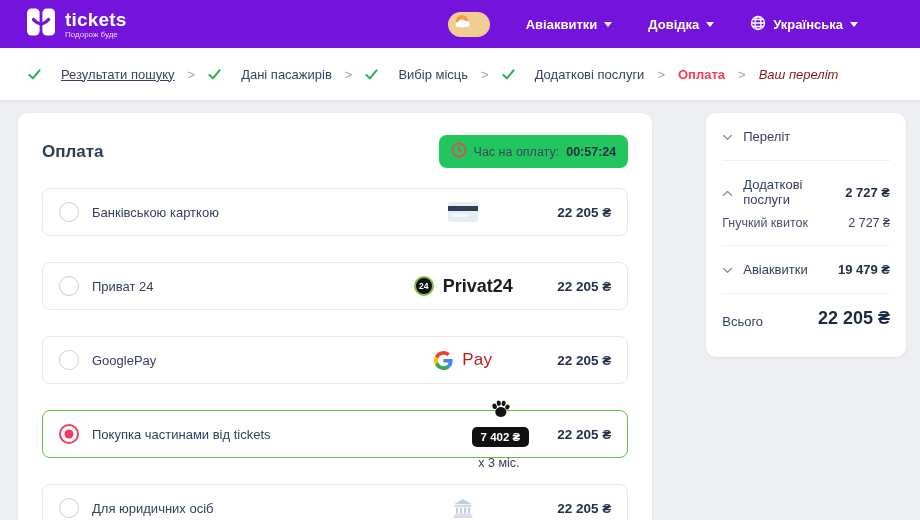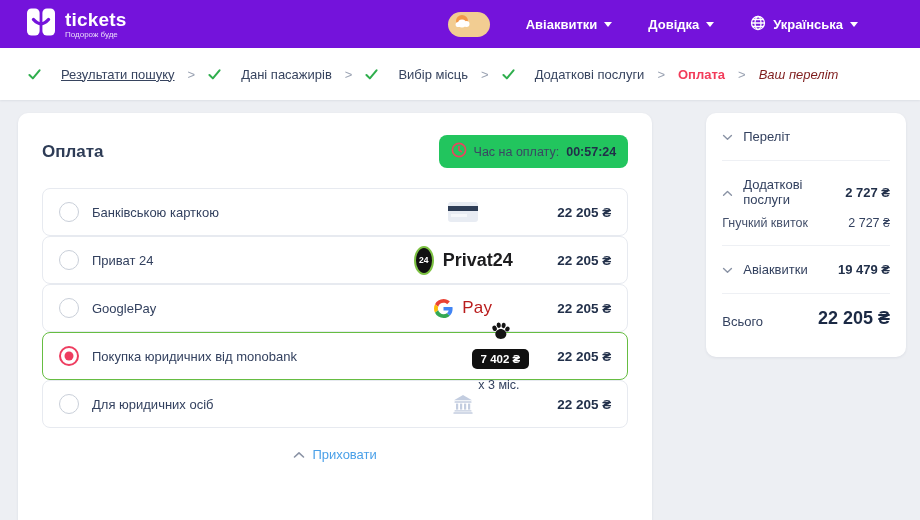--- a/index.html
+++ b/index.html
@@ -52,21 +52,21 @@
   .card-head { display:flex; justify-content:space-between; align-items:center; margin-bottom:20px; }
   .card-title { font-size:17px; font-weight:bold; color:#2e3c56; }
   .timer {
     background:#22c55e; border-radius:8px; padding:7px 12px;
     display:flex; align-items:center; gap:7px; font-size:12.5px; color:#3a4763;margin-left:41px;
   }
   .timer b { color:#212f49; }
   
   .opt {
     display:flex; align-items:center; height:48px; border:1px solid #e7eaf0;
-    border-radius:8px; padding:0 16px; margin-bottom:0; background:#fff; cursor:pointer;
+    border-radius:8px; padding:0 16px; margin-bottom:26px; background:#fff; cursor:pointer;
   }
   .opt.selected { border:1.5px solid #66bd42; }
   .radio {
     width:20px; height:20px; border-radius:50%; border:1.5px solid #c9cfd9;
     flex:0 0 auto; background:#fff; position:relative;
   }
   .opt.selected .radio { border:2px solid #ee3d60; }
   .opt.selected .radio::after {
     content:""; position:absolute; left:50%; top:50%; width:9px; height:9px;
     transform:translate(-50%,-50%); border-radius:50%; background:#ee3d60;
@@ -74,21 +74,21 @@
   .opt-label { margin-left:13px; font-size:13px; color:#33415f; }
   .opt-right { margin-left:auto; display:flex; align-items:center; }
   .opt-brand { display:flex; align-items:center; justify-content:center; min-width:132px; gap:9px; }
   .opt-brand.wide { min-width:0;flex-direction:column; }
   .opt-price { width:82px; text-align:right; font-weight:bold; font-size:13.5px; color:#22304a; white-space:nowrap; }
   
   .cc-icon { width:30px; height:20px; border-radius:3px; background:#e8ecf3; position:relative; overflow:hidden; }
   .cc-icon::before { content:""; position:absolute; left:0; right:0; top:4px; height:5px; background:#2f3e57; }
   .cc-icon::after  { content:""; position:absolute; left:3px; right:11px; top:12px; height:2.5px; background:#f6f8fb; }
   .pb-circle {
-    width:20px; height:29px; border-radius:50%; background:#111;
+    width:20px; height:20px; border-radius:50%; background:#111;
     border:2px solid #7dc243; color:#fff; font-size:8.5px; font-weight:bold;
     display:flex; align-items:center; justify-content:center;
   }
   .pb-name { font-size:18px; font-weight:bold; color:#1d1d1f; }
   .gpay-text { font-size:17px; color:#b91c1c; letter-spacing:.2px; }
   .mono-badge {
     background:#101010; color:#fff; font-size:11.5px; font-weight:bold;
     border-radius:5px; padding:4px 9px; white-space:nowrap;
   }
   .mono-term { font-size:12.5px; color:#33415f; margin:0 6px 0 3px; white-space:nowrap; }
@@ -250,21 +250,21 @@
               </svg>
             </span>
             <span class="gpay-text">Pay</span>
           </span>
           <span class="opt-price">22 205 ₴</span>
         </span>
       </div>
 
       <div class="opt selected">
         <span class="radio"></span>
-        <span class="opt-label">Покупка юридичних від monobank</span>
+        <span class="opt-label">Покупка частинами від tickets</span>
         <span class="opt-right">
           <span class="opt-brand wide">
             <span style="display:flex;">
               <svg width="21" height="19" viewBox="0 0 24 22" fill="#141414">
                 <ellipse cx="5.2" cy="8.5" rx="2.5" ry="3.2" transform="rotate(-22 5.2 8.5)"></ellipse>
                 <ellipse cx="10" cy="4.8" rx="2.4" ry="3.2" transform="rotate(-6 10 4.8)"></ellipse>
                 <ellipse cx="15.6" cy="5.2" rx="2.4" ry="3.2" transform="rotate(10 15.6 5.2)"></ellipse>
                 <ellipse cx="20" cy="9.3" rx="2.4" ry="3" transform="rotate(26 20 9.3)"></ellipse>
                 <path d="M12.4 9.2c3.4 0 6.4 2.7 6.4 5.9 0 3.4-2.4 5.7-6.4 5.7s-6.4-2.3-6.4-5.7c0-3.2 3-5.9 6.4-5.9z"></path>
               </svg>

